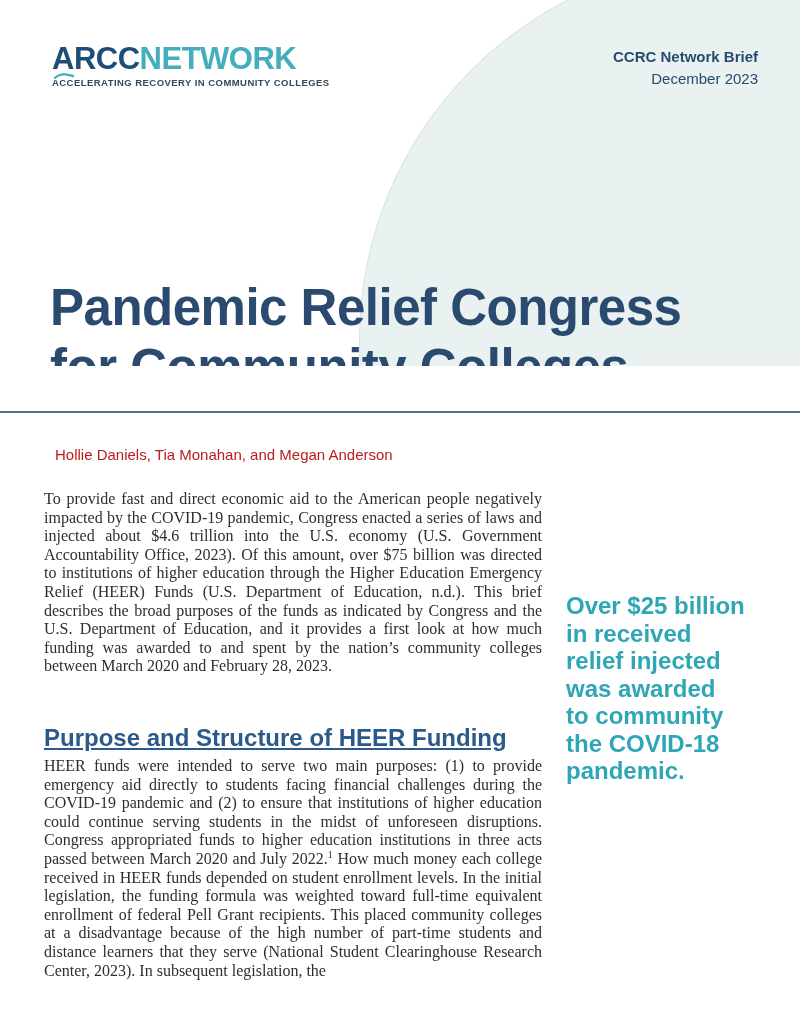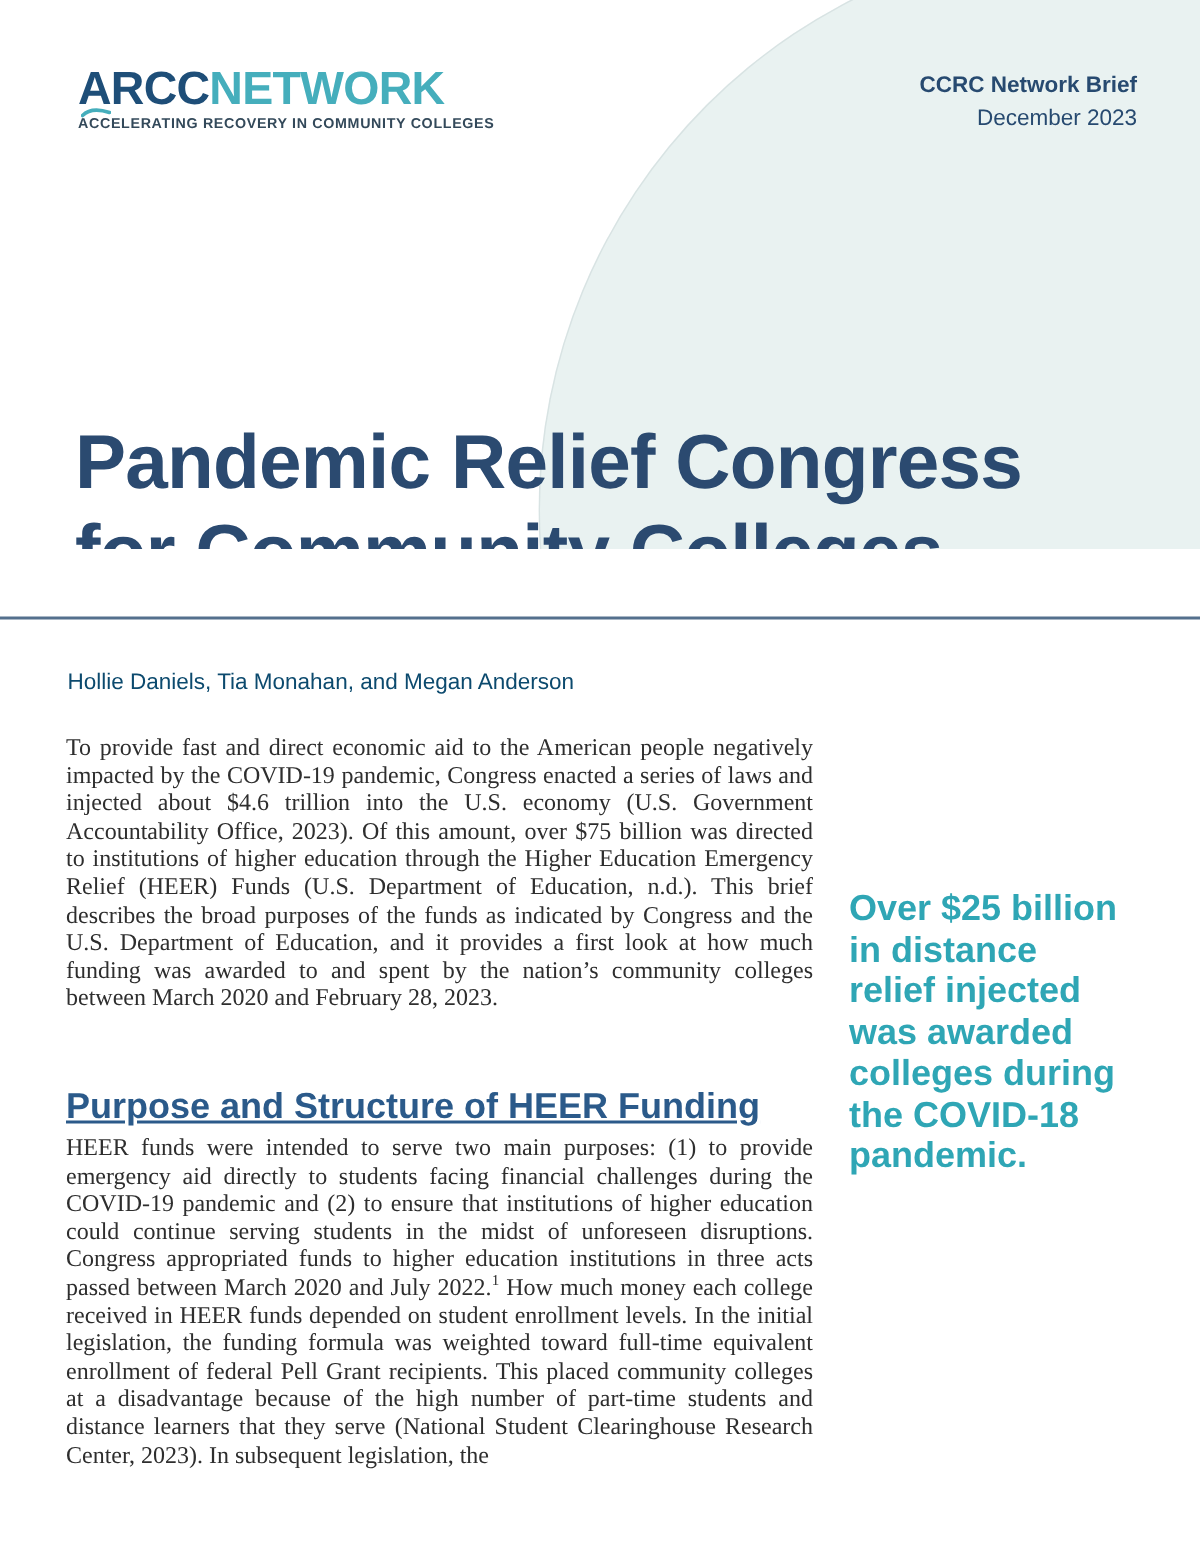--- a/index.html
+++ b/index.html
@@ -60,22 +60,22 @@
   
   .page-title {
     position: absolute; left: 46px; top: 244px;
     font-size: 51px; line-height: 60px; font-weight: 600;
     letter-spacing: -0.5px; color: #2b4a70;
   }
   .page-title span { display: block; }
 
   
   .authors {
-    position: absolute; left: 45px; top: 446px;
-    font-size: 15px; color: #0c4a6e;
+    position: absolute; left: 55px; top: 446px;
+    font-size: 15px; color: #b91c1c;
   }
 
   
   .body-col { position: absolute; left: 44px; width: 498px; }
   .p1 { top: 490px; }
   .p2 { top: 757px; }
   .body-para {
     font-family: Liberation Serif, serif;
     font-size: 16px; line-height: 18.6px;
     color: #2e2e2e; text-align: justify; margin: 0;
@@ -156,22 +156,22 @@
 
   <p class="body-para body-col p1">To provide fast and direct economic aid to the American people negatively impacted by the COVID-19 pandemic, Congress enacted a series of laws and injected about $4.6 trillion into the U.S. economy (U.S. Government Accountability Office, 2023). Of this amount, over $75 billion was directed to institutions of higher education through the Higher Education Emergency Relief (HEER) Funds (U.S. Department of Education, n.d.). This brief describes the broad purposes of the funds as indicated by Congress and the U.S. Department of Education, and it provides a first look at how much funding was awarded to and spent by the nation’s community colleges between March 2020 and February 28, 2023.</p>
 
   <h2 class="section-heading">Purpose and Structure of HEER Funding</h2>
 
   <p class="body-para body-col p2"><span>HEER funds were intended to serve two main purposes: (1) to provide emergency aid directly to students facing financial challenges during the COVID-19 pandemic and (2) to ensure that institutions of higher education could continue serving students in the midst of unforeseen disruptions. Congress appropriated funds to higher education institutions in three acts passed between March 2020 and July 2022.</span><sup class="footnote-sup">1</sup>
     <span>How much money each college received in HEER funds depended on student enrollment levels. In the initial legislation, the funding formula was weighted toward full-time equivalent enrollment of federal Pell Grant recipients. This placed community colleges at a disadvantage because of the high number of part-time students and distance learners that they serve (National Student Clearinghouse Research Center, 2023). In subsequent legislation, the</span></p>
 
   <div class="pull-quote">
     <span>Over $25 billion</span>
-    <span>in distance</span>
+    <span>in received</span>
     <span>relief injected</span>
     <span>was awarded</span>
-    <span>colleges during</span>
+    <span>to community</span>
     <span>the COVID-18</span>
     <span>pandemic.</span>
   </div>
 
 
 </div>
 
 </body></html>

